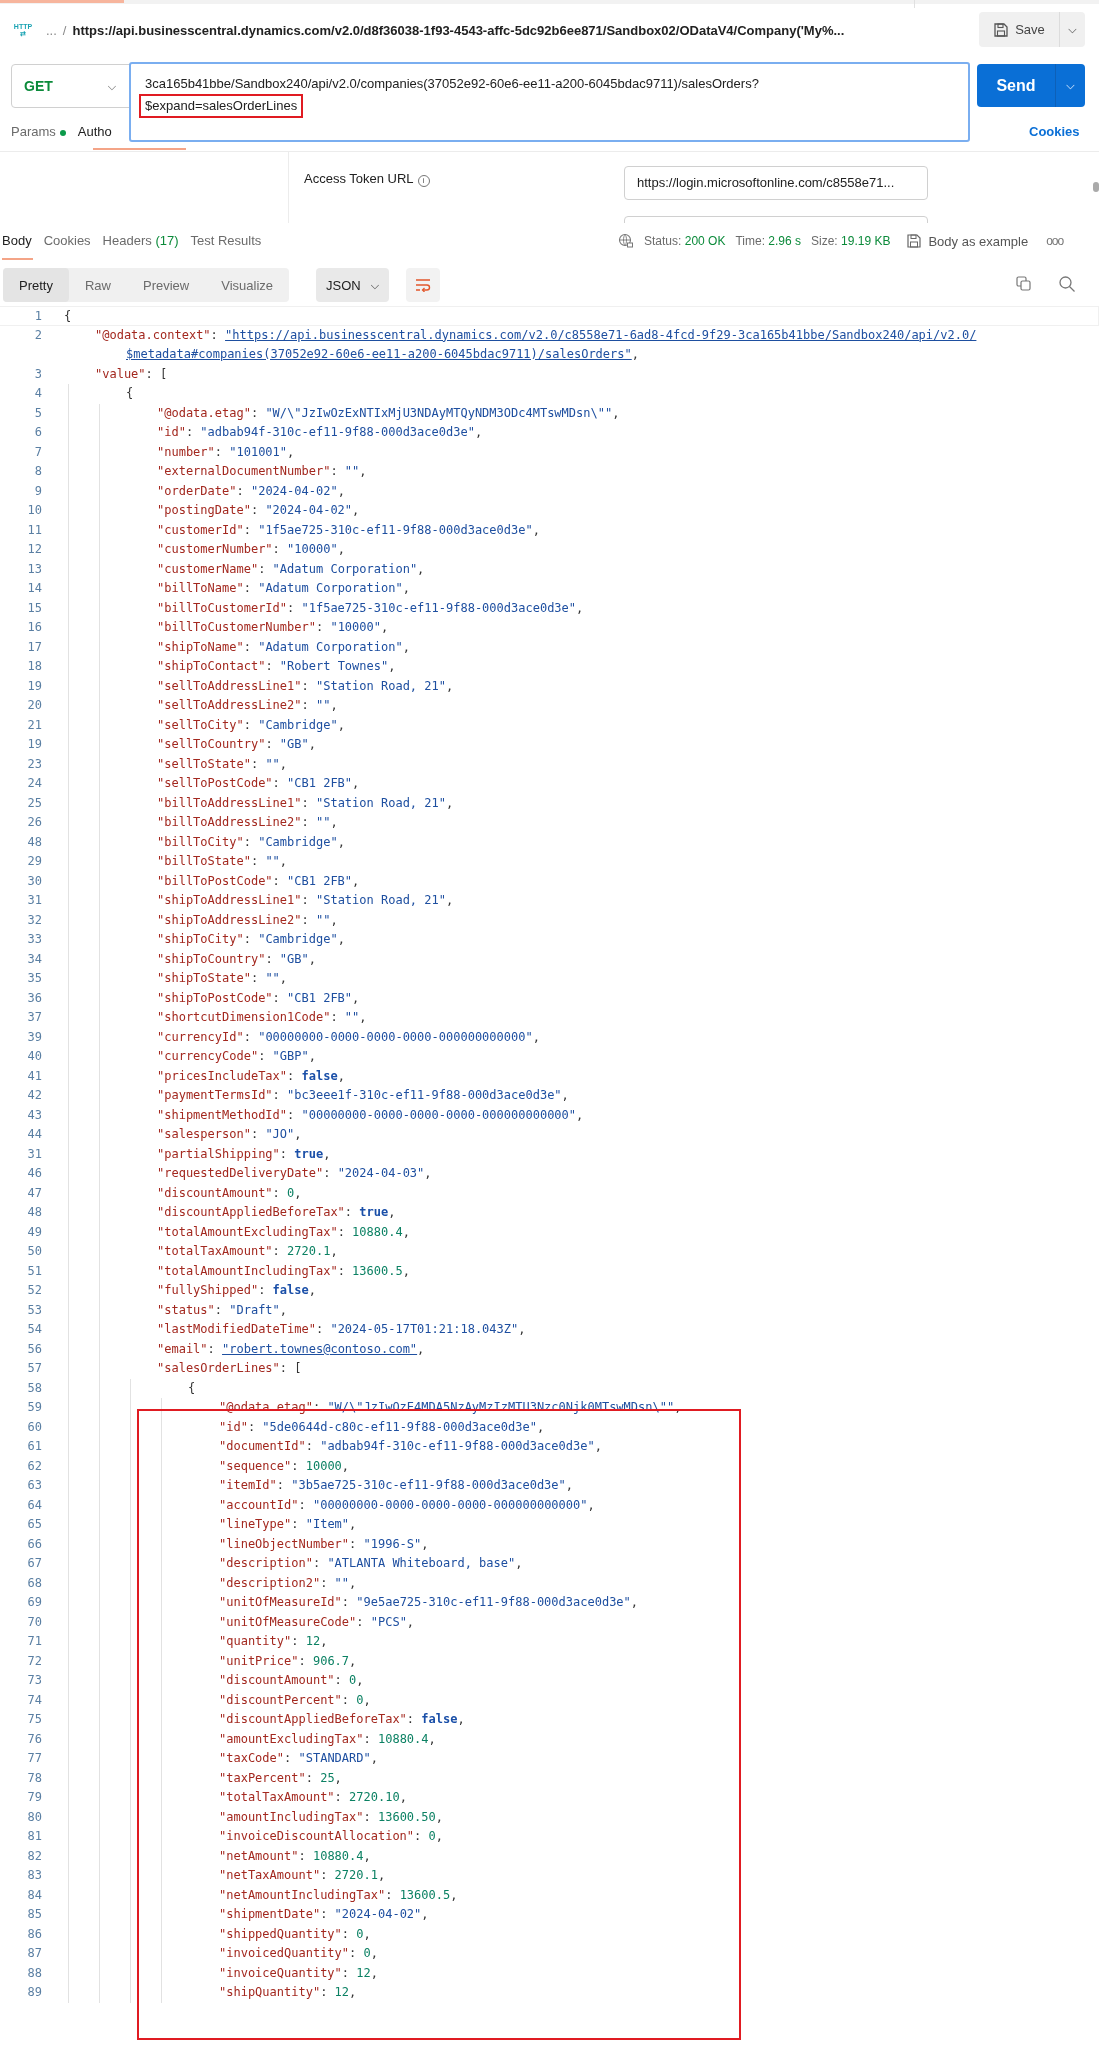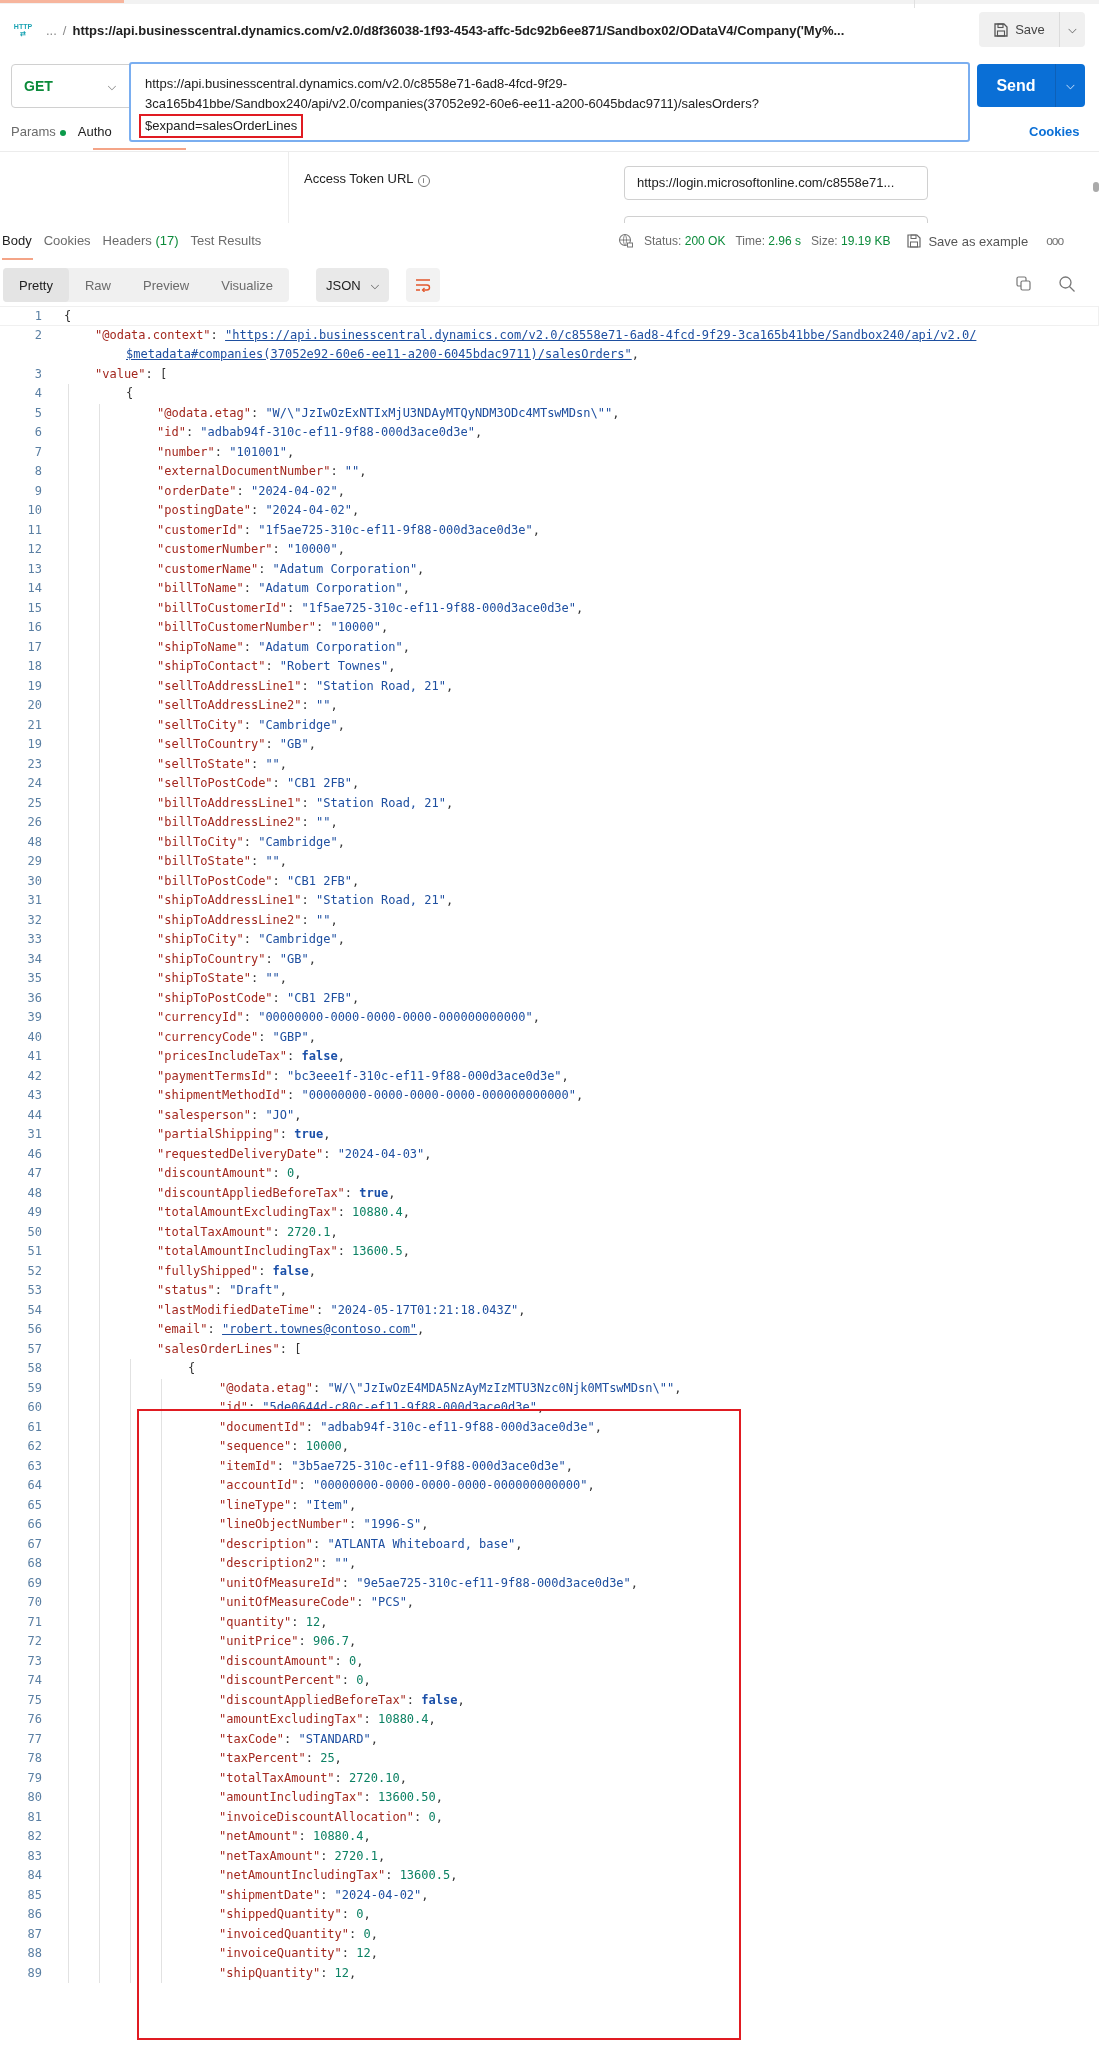--- a/index.html
+++ b/index.html
@@ -104,21 +104,20 @@
       <span>⌵</span>
     </div>
 </div>
 
 <div class="method">
   <span class="verb">GET</span>
   <span class="chev">⌵</span>
 </div>
 
 <div class="url-box">
-  <div>https://api.businesscentral.dynamics.com/v2.0/c8558e71-6ad8-4fcd-9f29-</div>
   <div>3ca165b41bbe/Sandbox240/api/v2.0/companies(37052e92-60e6-ee11-a200-6045bdac9711)/salesOrders?</div>
   <div><span class="hl">$expand=salesOrderLines</span></div>
 </div>
 
 <div class="send-group">
   <div class="send-btn">Send</div>
   <div class="send-dd">
       <span>⌵</span>
     </div>
 </div>
@@ -154,21 +153,21 @@
     </svg>
   <span><span>Status:</span> <span class="ok">200 OK</span></span>
   <span><span>Time:</span> <span class="ok">2.96 s</span></span>
   <span><span>Size:</span> <span class="ok">19.19 KB</span></span>
   <span class="save-ex">
     <svg width="16" height="16" viewBox="0 0 16 16">
         <path d="M2 2h9l3 3v9H2z" fill="none" stroke="#666" stroke-width="1.2"></path>
         <rect x="5" y="2" width="5" height="3.5" fill="none" stroke="#666" stroke-width="1"></rect>
         <rect x="4.5" y="9" width="7" height="5" fill="none" stroke="#666" stroke-width="1"></rect>
       </svg>
-    <span>Save as example</span>
+    <span>Body as example</span>
   </span>
   <span class="more">ooo</span>
 </div>
 
 <div class="view-tabs">
   <div class="vt on">Pretty</div>
   <div class="vt">Raw</div>
   <div class="vt">Preview</div>
   <div class="vt">Visualize</div>
 </div>
@@ -221,20 +220,21 @@
     <div class="line"><span class="ln">26</span><span class="guide" style="left: 68px; height: 19.5px;"></span><span class="guide" style="left: 99px; height: 19.5px;"></span><span class="txt" style="left: 157px;"><span class="k">"billToAddressLine2"</span><span>: </span><span class="s">""</span><span>,</span></span></div>
     <div class="line"><span class="ln">48</span><span class="guide" style="left: 68px; height: 19.5px;"></span><span class="guide" style="left: 99px; height: 19.5px;"></span><span class="txt" style="left: 157px;"><span class="k">"billToCity"</span><span>: </span><span class="s">"Cambridge"</span><span>,</span></span></div>
     <div class="line"><span class="ln">29</span><span class="guide" style="left: 68px; height: 19.5px;"></span><span class="guide" style="left: 99px; height: 19.5px;"></span><span class="txt" style="left: 157px;"><span class="k">"billToState"</span><span>: </span><span class="s">""</span><span>,</span></span></div>
     <div class="line"><span class="ln">30</span><span class="guide" style="left: 68px; height: 19.5px;"></span><span class="guide" style="left: 99px; height: 19.5px;"></span><span class="txt" style="left: 157px;"><span class="k">"billToPostCode"</span><span>: </span><span class="s">"CB1 2FB"</span><span>,</span></span></div>
     <div class="line"><span class="ln">31</span><span class="guide" style="left: 68px; height: 19.5px;"></span><span class="guide" style="left: 99px; height: 19.5px;"></span><span class="txt" style="left: 157px;"><span class="k">"shipToAddressLine1"</span><span>: </span><span class="s">"Station Road, 21"</span><span>,</span></span></div>
     <div class="line"><span class="ln">32</span><span class="guide" style="left: 68px; height: 19.5px;"></span><span class="guide" style="left: 99px; height: 19.5px;"></span><span class="txt" style="left: 157px;"><span class="k">"shipToAddressLine2"</span><span>: </span><span class="s">""</span><span>,</span></span></div>
     <div class="line"><span class="ln">33</span><span class="guide" style="left: 68px; height: 19.5px;"></span><span class="guide" style="left: 99px; height: 19.5px;"></span><span class="txt" style="left: 157px;"><span class="k">"shipToCity"</span><span>: </span><span class="s">"Cambridge"</span><span>,</span></span></div>
     <div class="line"><span class="ln">34</span><span class="guide" style="left: 68px; height: 19.5px;"></span><span class="guide" style="left: 99px; height: 19.5px;"></span><span class="txt" style="left: 157px;"><span class="k">"shipToCountry"</span><span>: </span><span class="s">"GB"</span><span>,</span></span></div>
     <div class="line"><span class="ln">35</span><span class="guide" style="left: 68px; height: 19.5px;"></span><span class="guide" style="left: 99px; height: 19.5px;"></span><span class="txt" style="left: 157px;"><span class="k">"shipToState"</span><span>: </span><span class="s">""</span><span>,</span></span></div>
     <div class="line"><span class="ln">36</span><span class="guide" style="left: 68px; height: 19.5px;"></span><span class="guide" style="left: 99px; height: 19.5px;"></span><span class="txt" style="left: 157px;"><span class="k">"shipToPostCode"</span><span>: </span><span class="s">"CB1 2FB"</span><span>,</span></span></div>
+    <div class="line"><span class="ln">37</span><span class="guide" style="left: 68px; height: 19.5px;"></span><span class="guide" style="left: 99px; height: 19.5px;"></span><span class="txt" style="left: 157px;"><span class="k">"shortcutDimension1Code"</span><span>: </span><span class="s">""</span><span>,</span></span></div>
     <div class="line"><span class="ln">39</span><span class="guide" style="left: 68px; height: 19.5px;"></span><span class="guide" style="left: 99px; height: 19.5px;"></span><span class="txt" style="left: 157px;"><span class="k">"currencyId"</span><span>: </span><span class="s">"00000000-0000-0000-0000-000000000000"</span><span>,</span></span></div>
     <div class="line"><span class="ln">40</span><span class="guide" style="left: 68px; height: 19.5px;"></span><span class="guide" style="left: 99px; height: 19.5px;"></span><span class="txt" style="left: 157px;"><span class="k">"currencyCode"</span><span>: </span><span class="s">"GBP"</span><span>,</span></span></div>
     <div class="line"><span class="ln">41</span><span class="guide" style="left: 68px; height: 19.5px;"></span><span class="guide" style="left: 99px; height: 19.5px;"></span><span class="txt" style="left: 157px;"><span class="k">"pricesIncludeTax"</span><span>: </span><span class="b">false</span><span>,</span></span></div>
     <div class="line"><span class="ln">42</span><span class="guide" style="left: 68px; height: 19.5px;"></span><span class="guide" style="left: 99px; height: 19.5px;"></span><span class="txt" style="left: 157px;"><span class="k">"paymentTermsId"</span><span>: </span><span class="s">"bc3eee1f-310c-ef11-9f88-000d3ace0d3e"</span><span>,</span></span></div>
     <div class="line"><span class="ln">43</span><span class="guide" style="left: 68px; height: 19.5px;"></span><span class="guide" style="left: 99px; height: 19.5px;"></span><span class="txt" style="left: 157px;"><span class="k">"shipmentMethodId"</span><span>: </span><span class="s">"00000000-0000-0000-0000-000000000000"</span><span>,</span></span></div>
     <div class="line"><span class="ln">44</span><span class="guide" style="left: 68px; height: 19.5px;"></span><span class="guide" style="left: 99px; height: 19.5px;"></span><span class="txt" style="left: 157px;"><span class="k">"salesperson"</span><span>: </span><span class="s">"JO"</span><span>,</span></span></div>
     <div class="line"><span class="ln">31</span><span class="guide" style="left: 68px; height: 19.5px;"></span><span class="guide" style="left: 99px; height: 19.5px;"></span><span class="txt" style="left: 157px;"><span class="k">"partialShipping"</span><span>: </span><span class="b">true</span><span>,</span></span></div>
     <div class="line"><span class="ln">46</span><span class="guide" style="left: 68px; height: 19.5px;"></span><span class="guide" style="left: 99px; height: 19.5px;"></span><span class="txt" style="left: 157px;"><span class="k">"requestedDeliveryDate"</span><span>: </span><span class="s">"2024-04-03"</span><span>,</span></span></div>
     <div class="line"><span class="ln">47</span><span class="guide" style="left: 68px; height: 19.5px;"></span><span class="guide" style="left: 99px; height: 19.5px;"></span><span class="txt" style="left: 157px;"><span class="k">"discountAmount"</span><span>: </span><span class="n">0</span><span>,</span></span></div>
     <div class="line"><span class="ln">48</span><span class="guide" style="left: 68px; height: 19.5px;"></span><span class="guide" style="left: 99px; height: 19.5px;"></span><span class="txt" style="left: 157px;"><span class="k">"discountAppliedBeforeTax"</span><span>: </span><span class="b">true</span><span>,</span></span></div>

